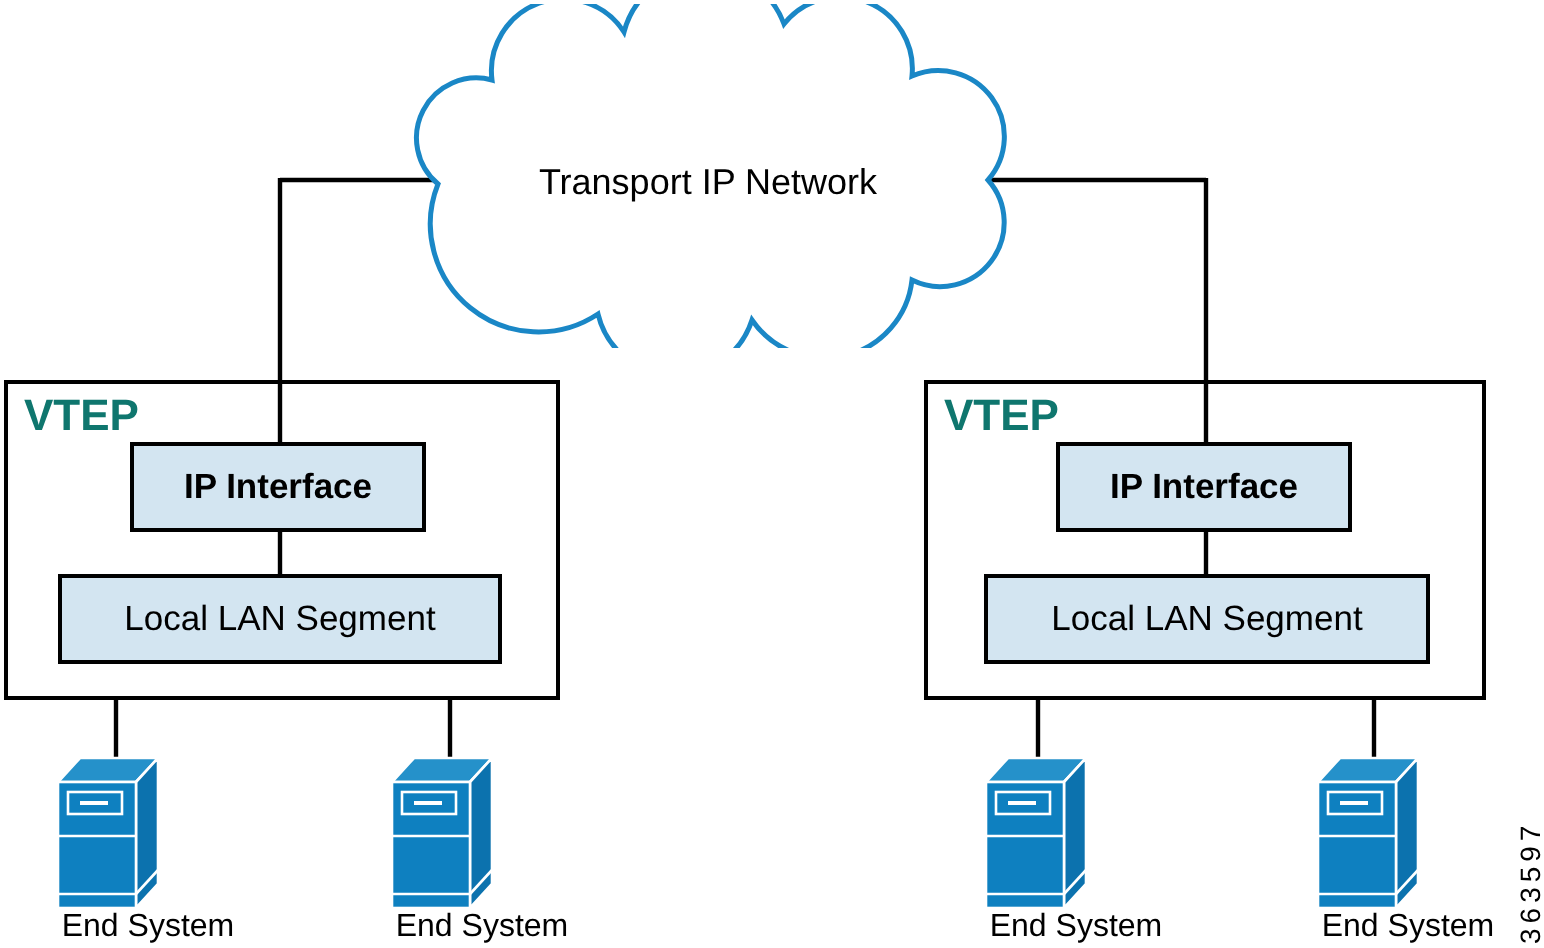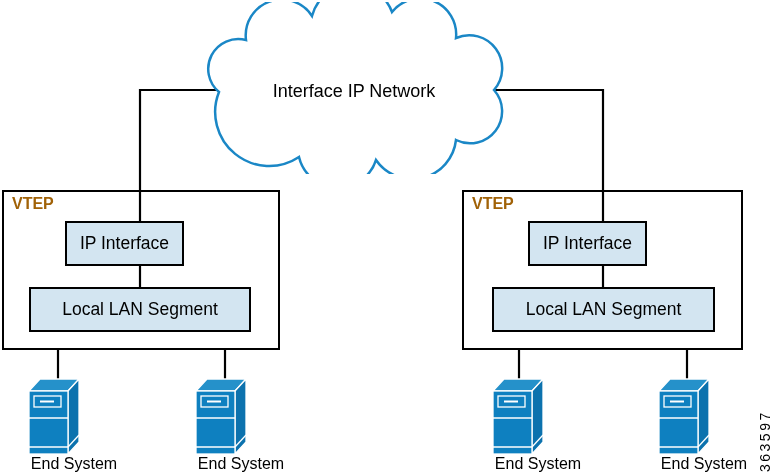--- a/index.html
+++ b/index.html
@@ -25,31 +25,31 @@
   
   .vtep-box {
     box-sizing: border-box;
     border: 2px solid #000000;
     background: transparent;
   }
   #vtep-left  { left: 2px;   top: 190px; width: 278px; height: 160px; }
   #vtep-right { left: 462px; top: 190px; width: 281px; height: 160px; }
   .vtep-label {
     position: absolute; left: 8px; top: 3px;
-    font-size: 16px; font-weight: bold; color: #a16207;
+    font-size: 22px; font-weight: bold; color: #0f766e;
   }
   .inner-box {
     position: absolute;
     box-sizing: border-box;
     border: 2px solid #000000;
     background: #d3e5f1;
     display: flex; align-items: center; justify-content: center;
     font-size: 17.5px; color: #000;
   }
-  .ip-box  { top: 29px; height: 45px; width: 119px; }
+  .ip-box  { top: 29px; height: 45px; width: 148px; font-weight: bold; }
   .lan-box { top: 95px; height: 45px; }
   #vtep-left  .ip-box  { left: 61px; }
   #vtep-left  .lan-box { left: 25px; width: 222px; }
   #vtep-right .ip-box  { left: 64px; }
   #vtep-right .lan-box { left: 28px; width: 223px; }
 
   
   .server-svg { width: 52px; height: 77px; }
   #server-1 { left: 28px;  top: 378px; }
   #server-2 { left: 195px; top: 378px; }
@@ -91,21 +91,21 @@
       <path d="M687 349 V382"></path>
     </g>
   </svg>
 
   <div id="cloud-wrap" class="abs layer">
     <svg width="300" height="172" viewBox="0 0 300 172">
       <path d="M15,90 A30,30 0 0 1 42,38 A36,36 0 0 1 108,14 A42,42 0 0 1 188,10
                A36,36 0 0 1 252,36 A33,33 0 0 1 290,88 A32,32 0 0 1 252,138
                A44,44 0 0 1 172,158 A40,40 0 0 1 95,155 A54,54 0 0 1 15,90 Z" fill="#ffffff" stroke="#1a87c6" stroke-width="2.5"></path>
     </svg>
-    <div id="cloud-label">Interface IP Network</div>
+    <div id="cloud-label">Transport IP Network</div>
   </div>
 
   <div id="vtep-left" class="abs layer vtep-box">
     <div class="vtep-label">VTEP</div>
     <div class="inner-box ip-box">IP Interface</div>
     <div class="inner-box lan-box">Local LAN Segment</div>
   </div>
 
   <div id="vtep-right" class="abs layer vtep-box">
     <div class="vtep-label">VTEP</div>

